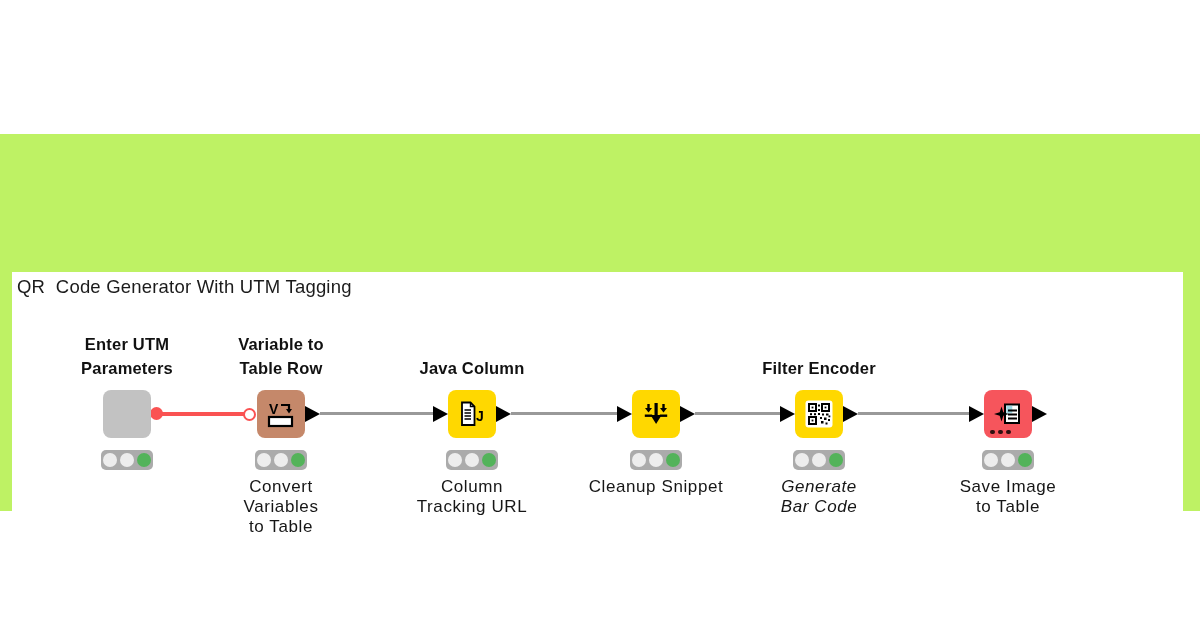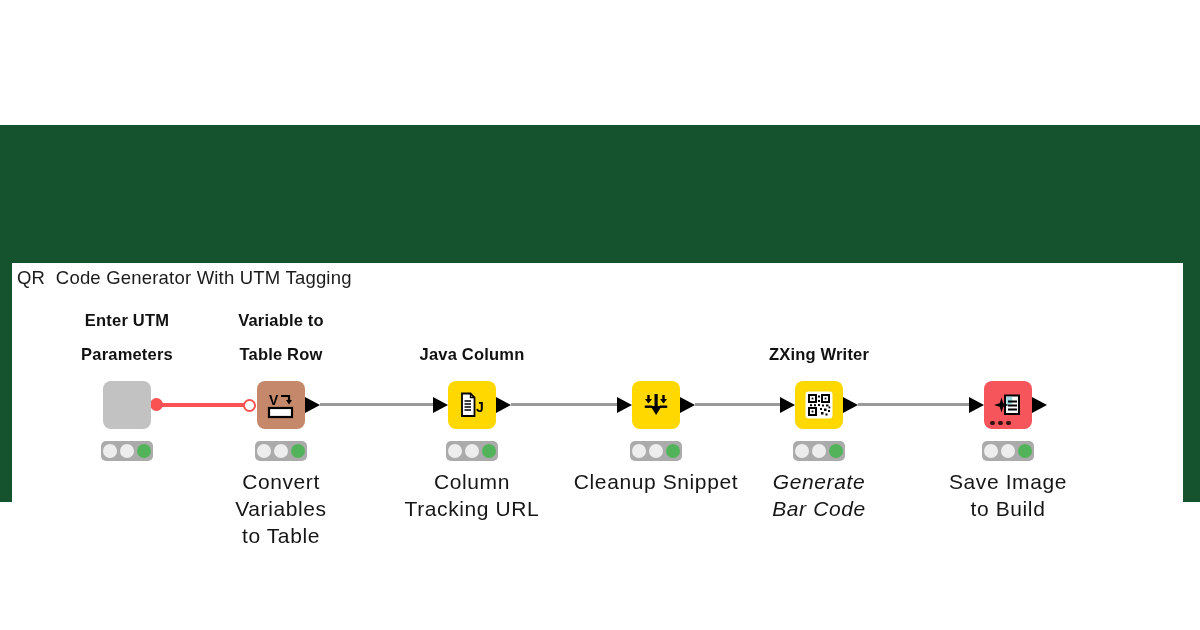--- a/index.html
+++ b/index.html
@@ -1,41 +1,41 @@
 <!DOCTYPE html>
 <html><head>
 <meta charset="utf-8">
 <style>
   html,body{margin:0;padding:0;background:#ffffff;}
   body{width:1200px;height:630px;position:relative;overflow:hidden;
        font-family:"Liberation Sans", sans-serif;}
   .stage{position:absolute;left:0;top:0;width:1200px;height:630px;background:#ffffff;}
-  .frame{position:absolute;left:0;top:125px;width:1200px;height:377px;background:#14532d;}
+  .frame{position:absolute;left:0;top:134px;width:1200px;height:377px;background:#bef264;}
   .canvas{position:absolute;left:12px;top:138px;width:1171px;height:351px;background:#ffffff;}
 
   .wf-title{position:absolute;left:5px;top:4px;font-size:18.5px;color:#1b1b1b;
             white-space:pre;letter-spacing:.2px;}
 
   .node{position:absolute;top:118px;width:48px;height:48px;border-radius:8px;}
   .n0{left:91px;background:#c2c2c2;}
   .n1{left:245px;background:#c5886a;}
   .n2{left:436px;background:#ffd800;}
   .n3{left:620px;background:#ffd800;}
   .n4{left:783px;background:#ffd800;}
   .n5{left:972px;background:#f6555c;}
   .node svg{position:absolute;left:9px;top:9px;width:30px;height:30px;}
 
   .nlabel{position:absolute;bottom:243px;width:170px;text-align:center;
-          font-weight:bold;font-size:16.5px;line-height:34px;color:#111;
+          font-weight:bold;font-size:16.5px;line-height:24px;color:#111;
           white-space:pre-line;letter-spacing:.2px;}
   .lbl0{left:30px;} .lbl1{left:184px;} .lbl2{left:375px;}
   .lbl3{left:559px;} .lbl4{left:722px;} .lbl5{left:911px;}
 
   .ncaption{position:absolute;top:205px;width:180px;text-align:center;
-            font-size:21px;line-height:27px;color:#161616;white-space:pre-line;
+            font-size:17px;line-height:20px;color:#161616;white-space:pre-line;
             letter-spacing:.6px;}
   .cap1{left:179px;} .cap2{left:370px;} .cap3{left:554px;}
   .cap4{left:717px;font-style:italic;} .cap5{left:906px;}
 
   .traffic{position:absolute;top:178px;width:52px;height:20px;background:#ababab;
            border-radius:5px;display:flex;align-items:center;justify-content:center;gap:3px;}
   .t0{left:89px;} .t1{left:243px;} .t2{left:434px;}
   .t3{left:618px;} .t4{left:781px;} .t5{left:970px;}
   .dot{width:14px;height:14px;border-radius:50%;background:#ededed;}
   .dot.green{background:#53b35a;}
@@ -67,21 +67,21 @@
   <div class="frame">
     <div class="canvas">
 
       <div class="wf-title">QR  Code Generator With UTM Tagging</div>
 
       <div class="nlabel lbl0">Enter UTM
 Parameters</div>
       <div class="nlabel lbl1">Variable to
 Table Row</div>
       <div class="nlabel lbl2">Java Column</div>
-      <div class="nlabel lbl4">ZXing Writer</div>
+      <div class="nlabel lbl4">Filter Encoder</div>
 
       <div class="redline"></div>
       <div class="port-red-filled"></div>
       <div class="port-red-open"></div>
       <div class="dataline dl1"></div>
       <div class="dataline dl2"></div>
       <div class="dataline dl3"></div>
       <div class="dataline dl4"></div>
 
       <div class="tri ot1"></div>
@@ -199,17 +199,17 @@
 
       <div class="ncaption cap1">Convert
 Variables
 to Table</div>
       <div class="ncaption cap2">Column
 Tracking URL</div>
       <div class="ncaption cap3">Cleanup Snippet</div>
       <div class="ncaption cap4">Generate
 Bar Code</div>
       <div class="ncaption cap5">Save Image
-to Build</div>
+to Table</div>
 
     </div>
   </div>
 </div>
 
 </body></html>

